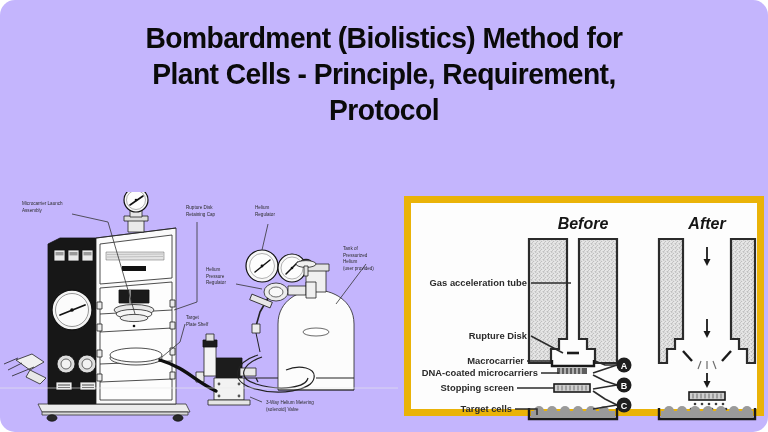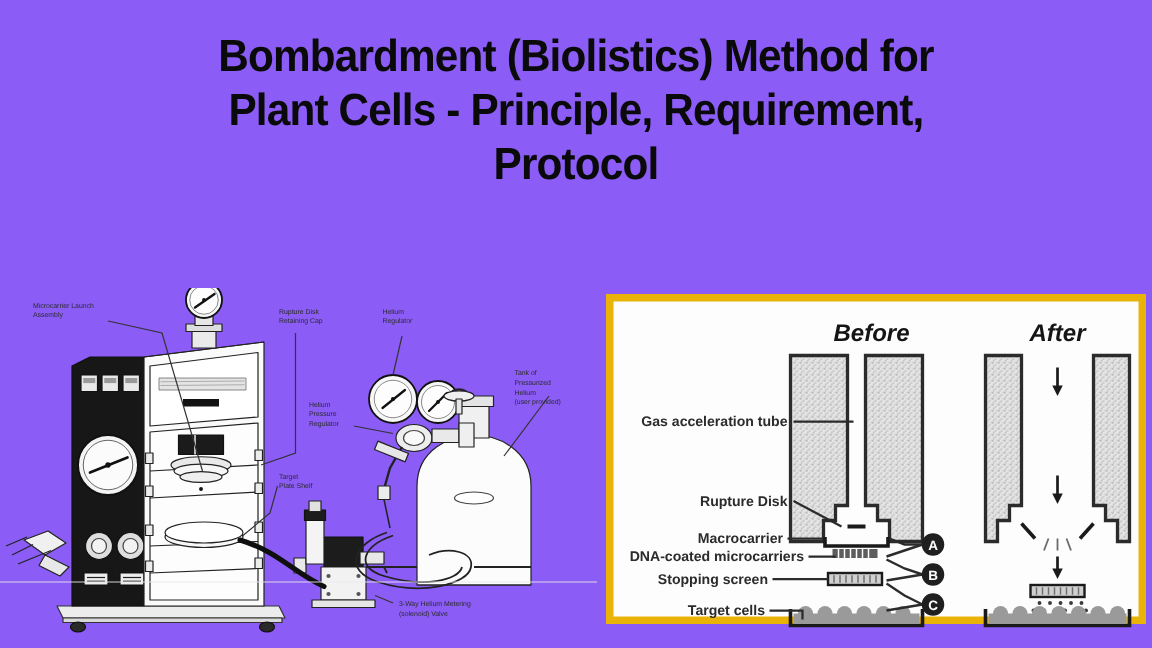--- a/index.html
+++ b/index.html
@@ -3,21 +3,21 @@
 <meta charset="utf-8">
 <style>
   html,body{margin:0;padding:0;}
   body{
     width:768px;height:432px;
     background:#ffffff;
     font-family:"Liberation Sans", sans-serif;
     overflow:hidden;
     position:relative;
   }
-  .page{position:relative;width:768px;height:432px;background:#8b5cf6;}
+  .page{position:relative;width:768px;height:432px;background:#c4b5fd;border-radius:15px;}
 
   
   .title-block{
     position:absolute;left:0;top:20px;width:768px;
     text-align:center;
     padding:0 16px;box-sizing:border-box;
   }
   .title-line{
     font-family:"Liberation Sans", sans-serif;
     font-weight:bold;
@@ -32,21 +32,21 @@
 
   
   .figs{position:absolute;left:0;top:192px;width:768px;height:240px;}
 
   
   .fig-left{position:absolute;left:0;top:0;width:400px;height:240px;}
   .fl-svg{display:block;}
 
   
   .fig-right{position:absolute;left:404px;top:4px;width:360px;height:220px;
-    background:#fdfdfd;border:5px solid #eab308;box-sizing:border-box;}
+    background:#fdfdfd;border:7px solid #eab308;box-sizing:border-box;}
   .fr-svg{display:block;}
 
   .lbl{font-family:"Liberation Sans", sans-serif;fill:#2b2b2b;}
 </style>
 </head>
 <body>
 
 <div class="page">
 
   <div class="title-block">

